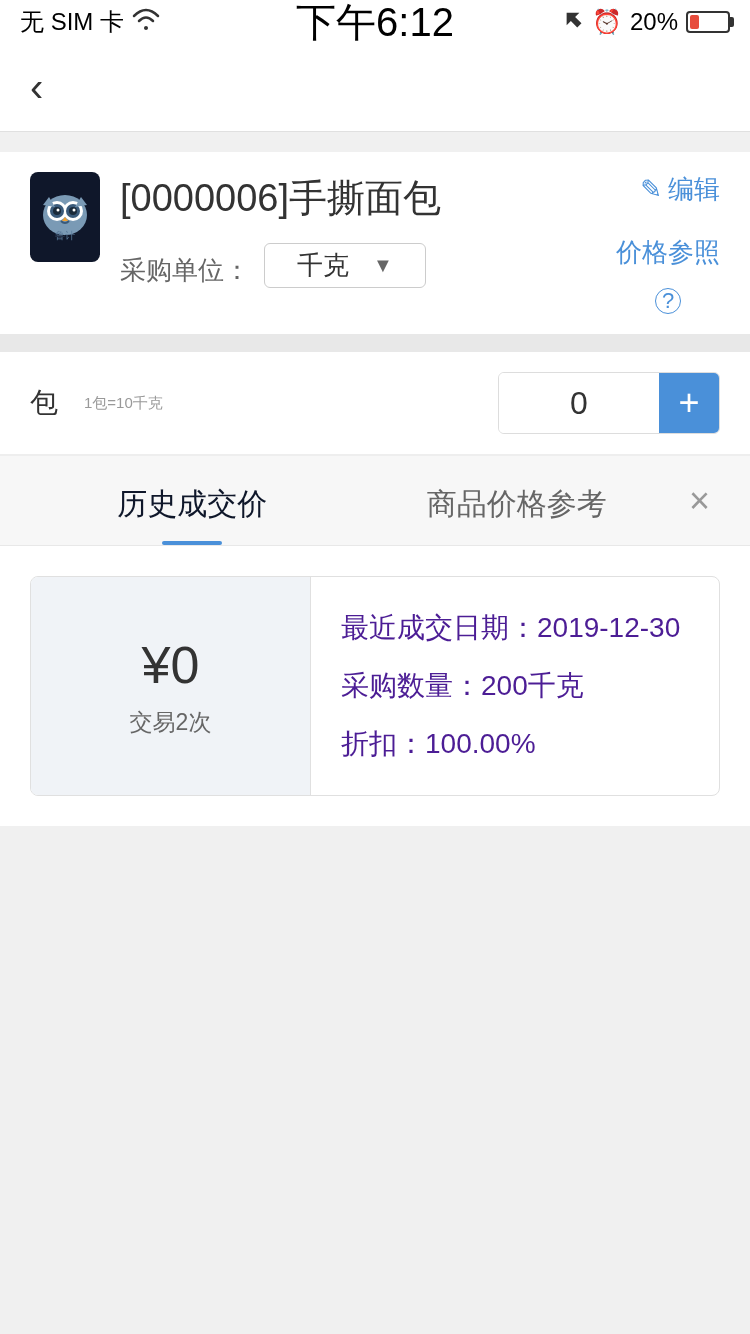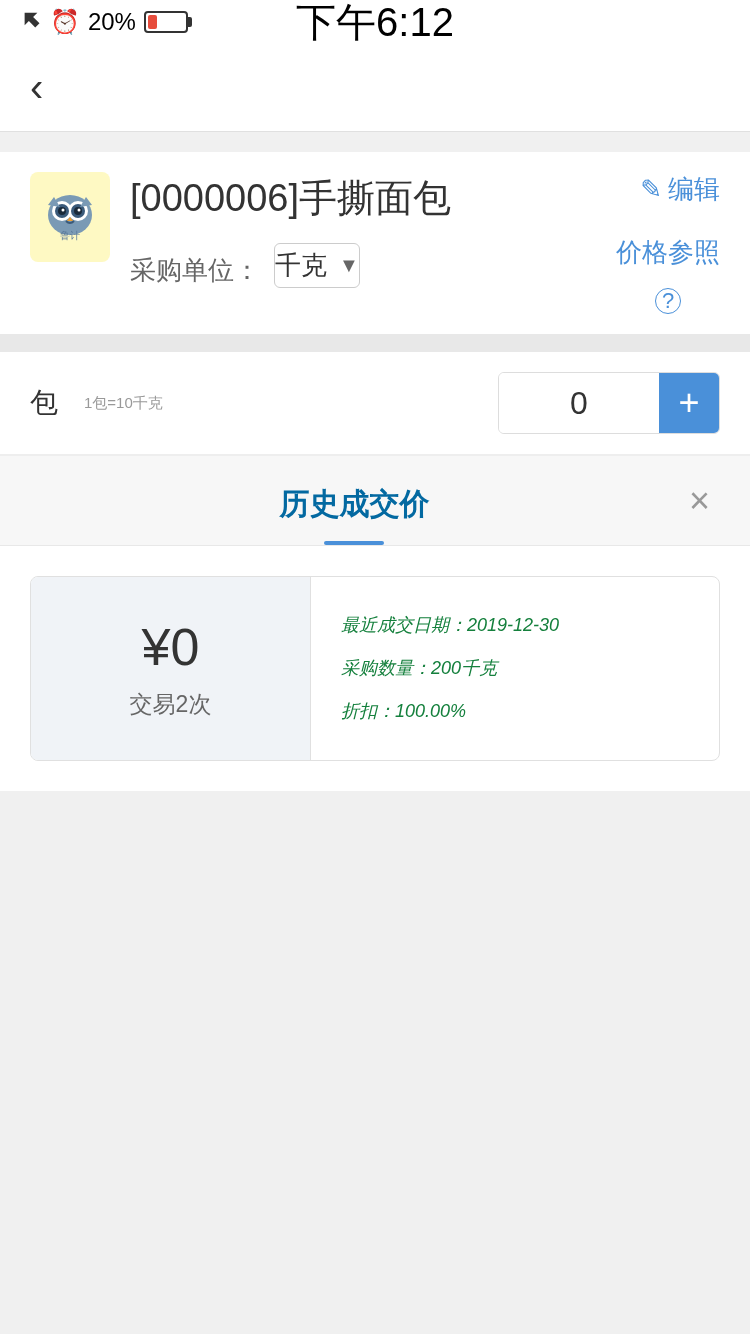--- a/index.html
+++ b/index.html
@@ -110,23 +110,23 @@
       display: flex;
       align-items: flex-start;
       justify-content: space-between;
     }
     .product-left {
       display: flex;
       align-items: flex-start;
       gap: 20px;
     }
     .product-thumbnail {
-      width: 80px;
+      width: 70px;
       height: 90px;
-      background: #fef9c3;
+      background: #0f172a;
       border-radius: 8px;
       display: flex;
       align-items: center;
       justify-content: center;
       flex-shrink: 0;
     }
     .owl-icon {
       font-size: 40px;
       color: #5a7fa0;
     }
@@ -147,27 +147,27 @@
       margin-top: 18px;
       gap: 14px;
     }
     .unit-label {
       font-size: 26px;
       color: #666;
     }
     .unit-select {
       border: 1px solid #ccc;
       border-radius: 6px;
-      padding: 4px 0;
+      padding: 4px 32px;
       font-size: 26px;
       color: #333;
       background: #fff;
       display: flex;
       align-items: center;
-      gap: 12px;
+      gap: 24px;
     }
     .unit-select-arrow {
       font-size: 20px;
       color: #666;
     }
     .edit-btn {
       font-size: 26px;
       color: #4a90d9;
       display: flex;
       align-items: center;
@@ -267,22 +267,22 @@
     .tab-item {
       flex: 1;
       text-align: center;
       padding: 28px 0 20px;
       font-size: 30px;
       color: #666;
       cursor: pointer;
       position: relative;
     }
     .tab-item.active {
-      color: #0369a1;
-      font-weight: 700;
+      color: #0f172a;
+      font-weight: 400;
     }
     .tab-item.active::after {
       content: '';
       position: absolute;
       bottom: 0;
       left: 50%;
       transform: translateX(-50%);
       width: 60px;
       height: 4px;
       background: #4a90d9;
@@ -328,37 +328,46 @@
     }
     .transaction-right {
       flex: 1;
       padding: 30px 30px;
       display: flex;
       flex-direction: column;
       justify-content: center;
       gap: 16px;
     }
     .transaction-detail-row {
-      font-size: 18px;
-      color: #15803d;
+      font-size: 28px;
+      color: #4c1d95;
       line-height: 1.5;
-      font-style: italic;
     }
 
     
     .bottom-space {
       background: #f0f0f0;
       flex: 1;
       min-height: 600px;
     }
   </style>
 </head>
 <body>
 
 <div class="status-bar">
+  <div class="status-left">
+    <span>无 SIM 卡</span>
+    <span>
+      <svg width="28" height="22" viewBox="0 0 28 22">
+        <path d="M14 18 C15.1 18 16 18.9 16 20 S15.1 22 14 22 S12 21.1 12 20 S12.9 18 14 18Z" fill="#333"></path>
+        <path d="M7 13 C9.2 10.8 11.5 9.5 14 9.5 S18.8 10.8 21 13" fill="none" stroke="#333" stroke-width="2.5" stroke-linecap="round"></path>
+        <path d="M2 8 C5.8 4.2 9.7 2 14 2 S22.2 4.2 26 8" fill="none" stroke="#333" stroke-width="2.5" stroke-linecap="round"></path>
+      </svg>
+    </span>
+  </div>
   <div class="status-center">下午6:12</div>
   <div class="status-right">
     <span>
       <svg width="22" height="22" viewBox="0 0 22 22">
         <path d="M11 2 L20 11 L14 11 L14 20 L8 20 L8 11 L2 11 Z" fill="#333" transform="rotate(-45 11 11)"></path>
       </svg>
     </span>
     <span>⏰</span>
     <span>20%</span>
     <div class="battery">
@@ -437,20 +446,23 @@
     <input class="qty-input" type="text" value="0" readonly="" style="">
     <button class="qty-plus">+</button>
   </div>
 </div>
 
 <div class="tabs-panel">
   <div class="tabs-header">
     <div class="tab-item active">
       <span>历史成交价</span>
     </div>
+    <div class="tab-item">
+      <span>商品价格参考</span>
+    </div>
     <span class="tab-close">×</span>
   </div>
 
   <div class="transaction-list">
     <div class="transaction-card">
       <div class="transaction-left">
         <div class="transaction-price">¥0</div>
         <div class="transaction-count">交易2次</div>
       </div>
       <div class="transaction-right">

